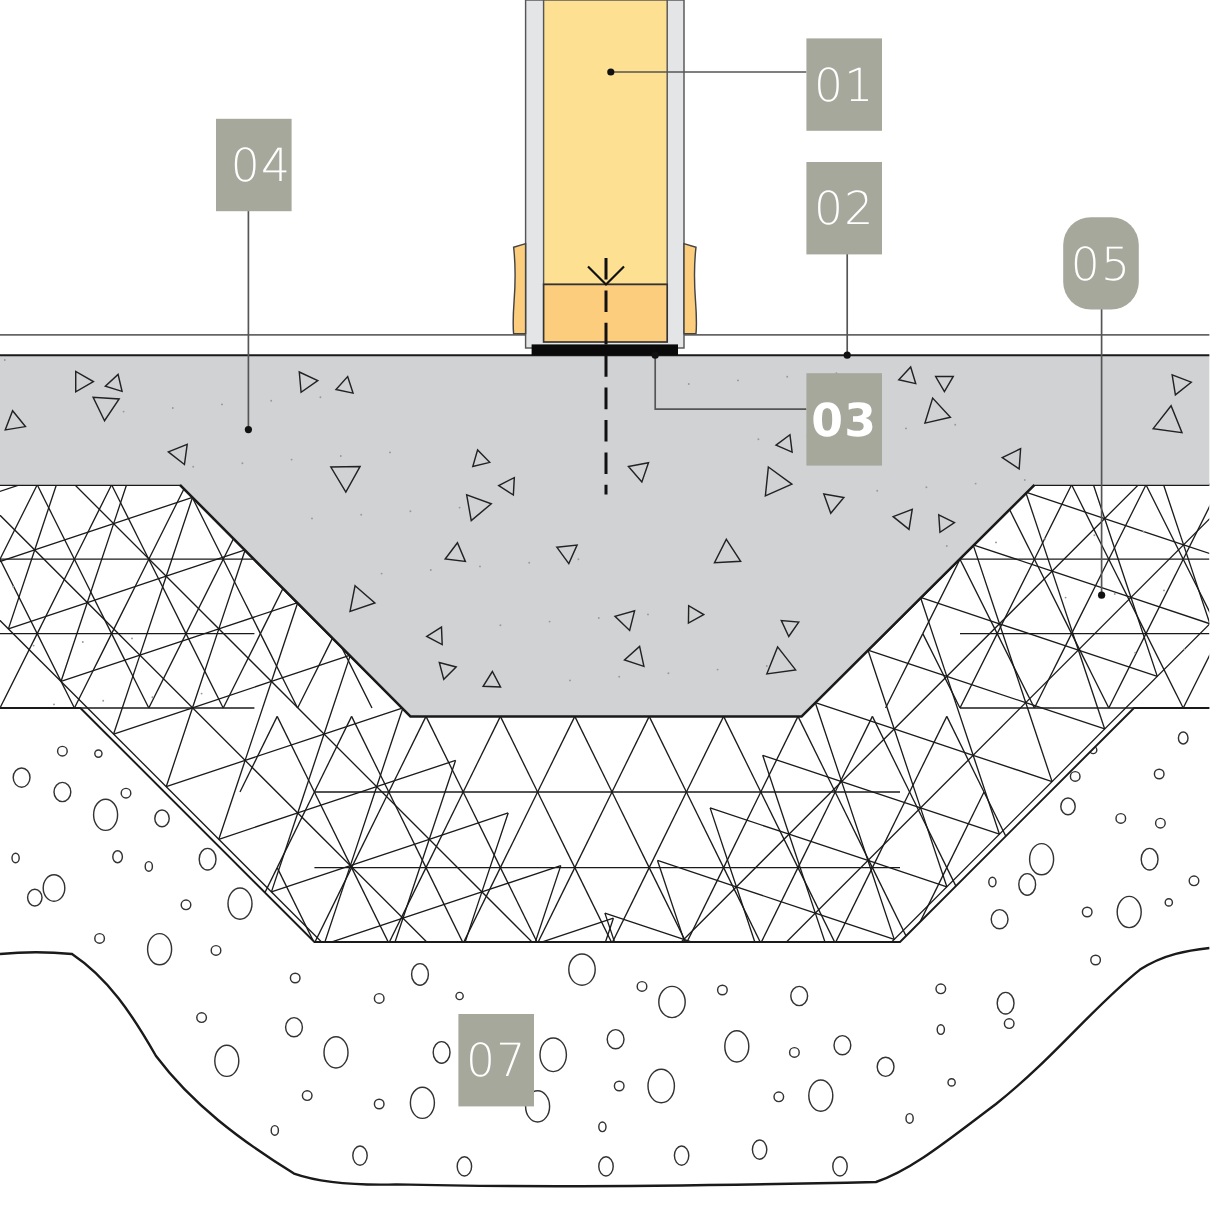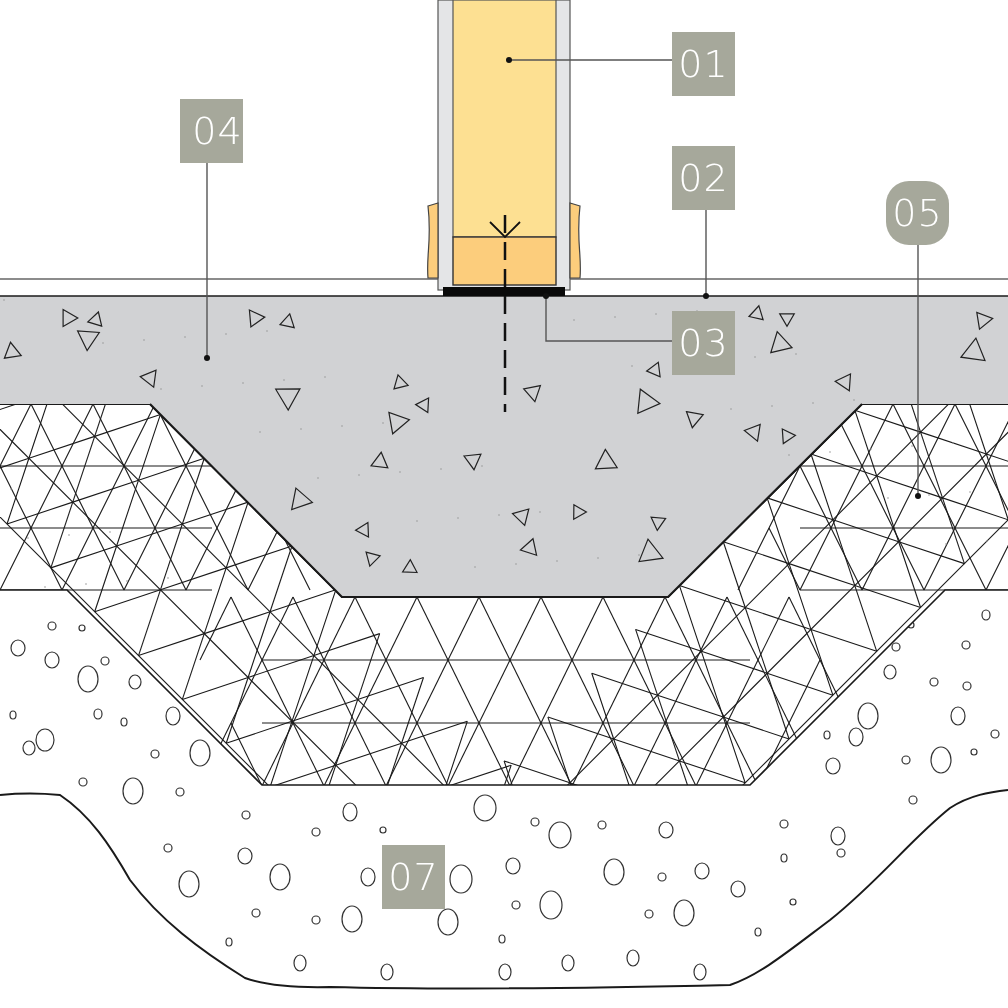--- a/index.html
+++ b/index.html
@@ -2,21 +2,21 @@
 <html><head>
 <meta charset="utf-8">
 <style>
   html, body { margin:0; padding:0; background:#ffffff; }
   body { width:1008px; height:1008px; overflow:hidden; position:relative; font-family:"DejaVu Sans", sans-serif; }
   #diagram { position:absolute; left:0; top:0; width:1008px; height:1008px; }
   .callout-label {
     position:absolute; background:#a6a89b; color:#ffffff;
     font-family:"DejaVu Sans", sans-serif; font-size:38px; font-weight:300;
     display:flex; align-items:center; justify-content:center;
-    width:63px; height:64px; letter-spacing:1px; box-sizing:border-box;
+    width:63px; height:77px; letter-spacing:1px; box-sizing:border-box;
   }
 </style>
 </head>
 <body>
 
 <svg id="diagram" viewBox="0 0 1008 1008" xmlns="http://www.w3.org/2000/svg">
   <defs>
     <clipPath id="gravelClip">
       <path d="M0,404 L150,404 L342,597 L668,597 L862,404 L1008,404 L1008,590 L945,590 L750,785 L262,785 L67,590 L0,590 Z"></path>
     </clipPath>
@@ -562,24 +562,24 @@
     <circle cx="706" cy="296" r="3"></circle>
     <circle cx="546" cy="296" r="3"></circle>
     <circle cx="207" cy="358" r="3"></circle>
     <circle cx="918" cy="496" r="3"></circle>
   </g>
 </svg>
 
 <div class="callout-label" style="left:672px; top:32px;">
     <span>01</span>
   </div>
-<div class="callout-label" style="left:672px; top:146px;">
+<div class="callout-label" style="left:672px; top:135px;">
     <span>02</span>
   </div>
-<div class="callout-label" style="left:672px; top:311px;">
+<div class="callout-label" style="left:672px; top:311px;font-weight:bold;">
     <span>03</span>
   </div>
 <div class="callout-label" style="left:180px; top:99px;padding-left:12px;">
     <span>04</span>
   </div>
 <div class="callout-label" style="left:886px; top:181px;border-radius:23px;">
     <span>05</span>
   </div>
 <div class="callout-label" style="left:382px; top:845px;">
     <span>07</span>

